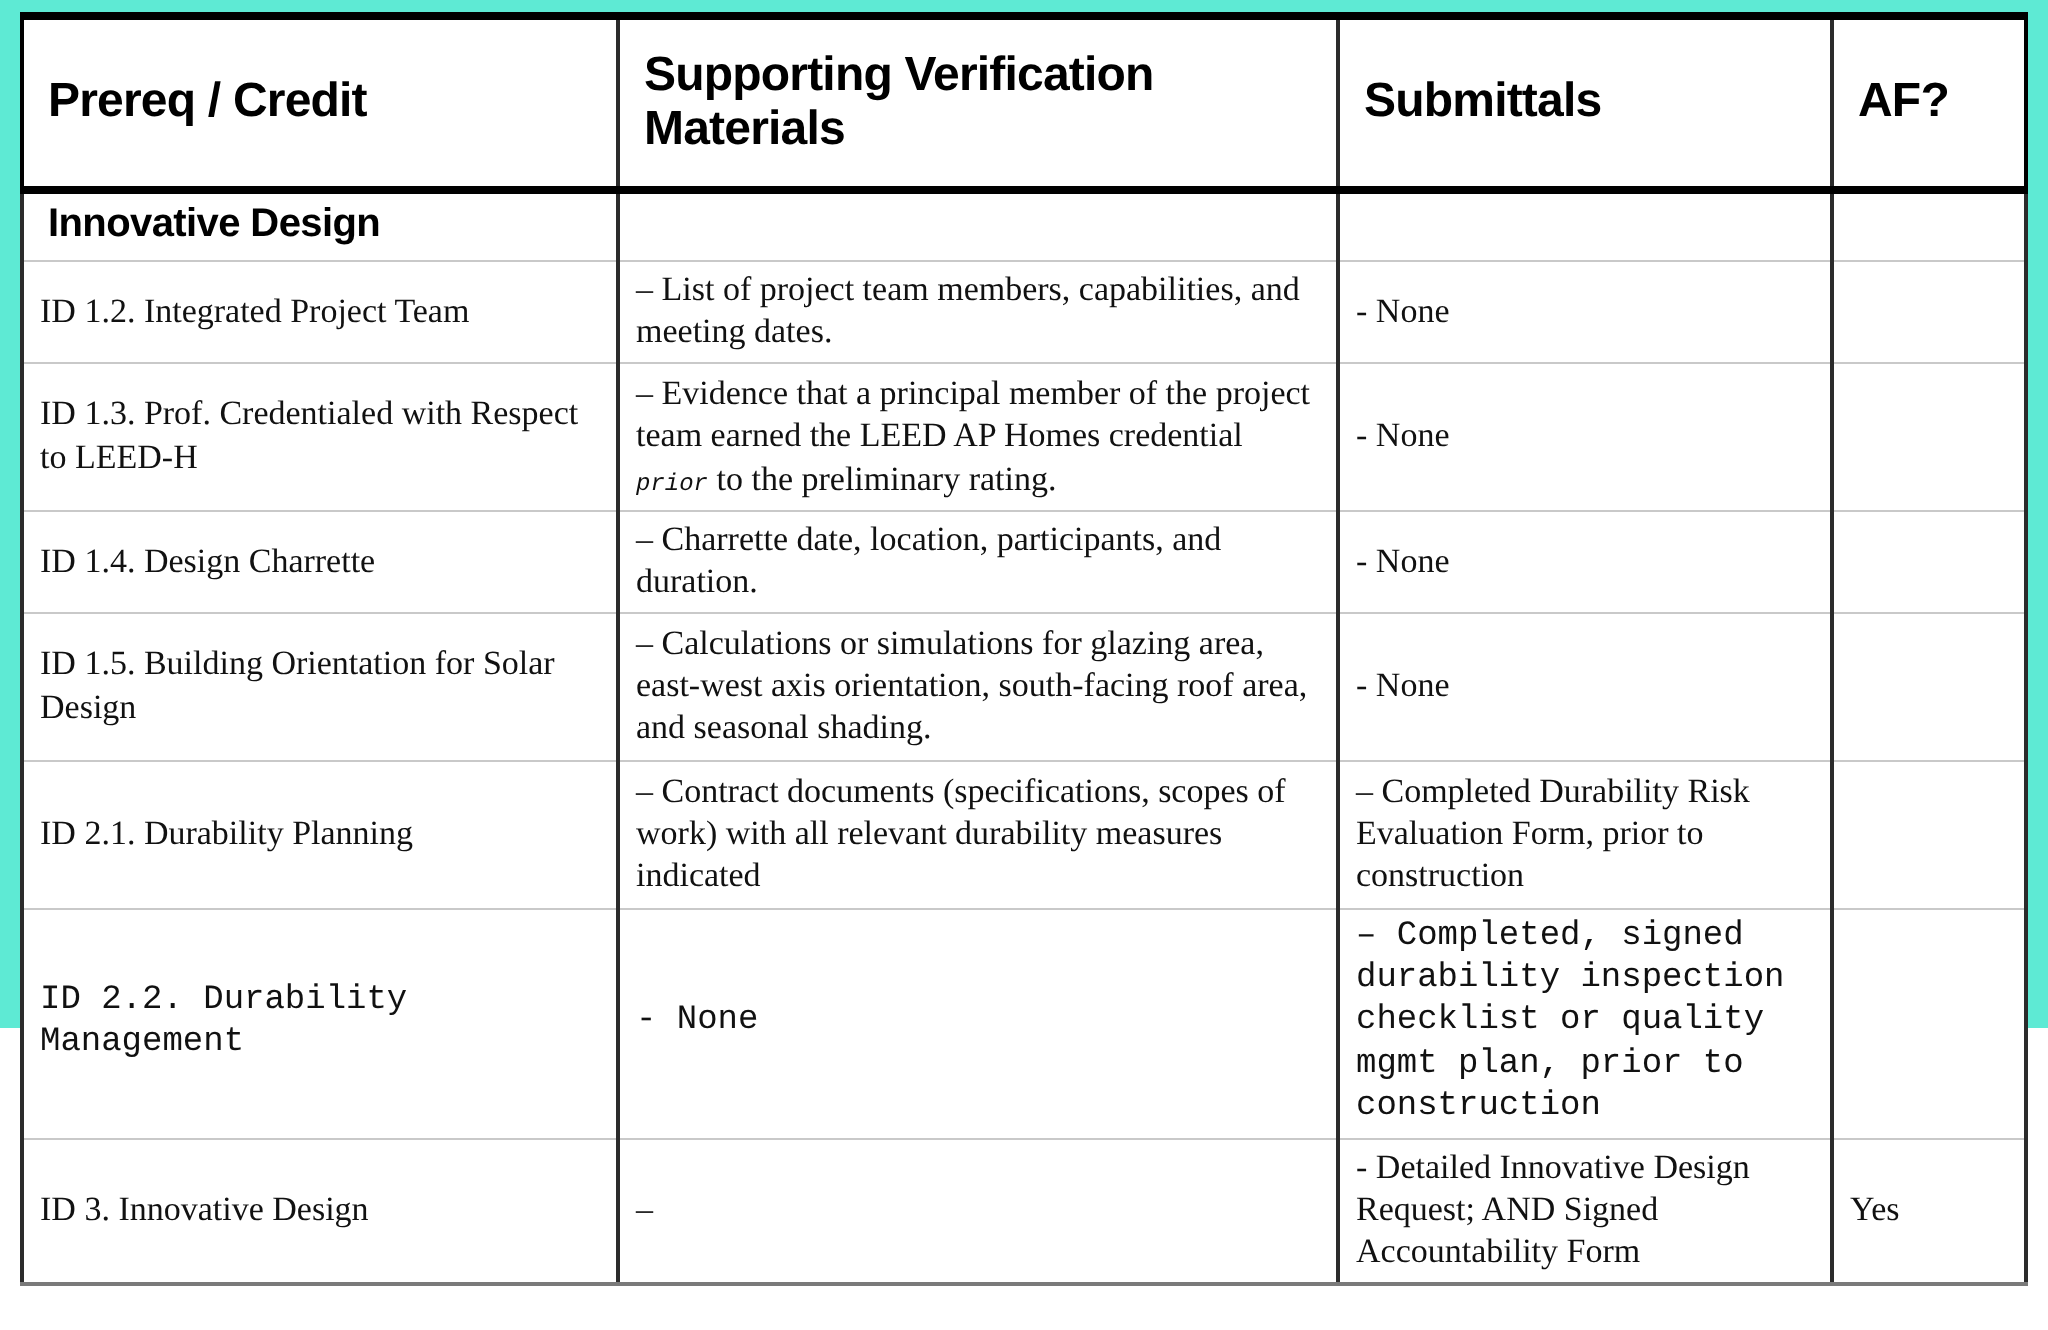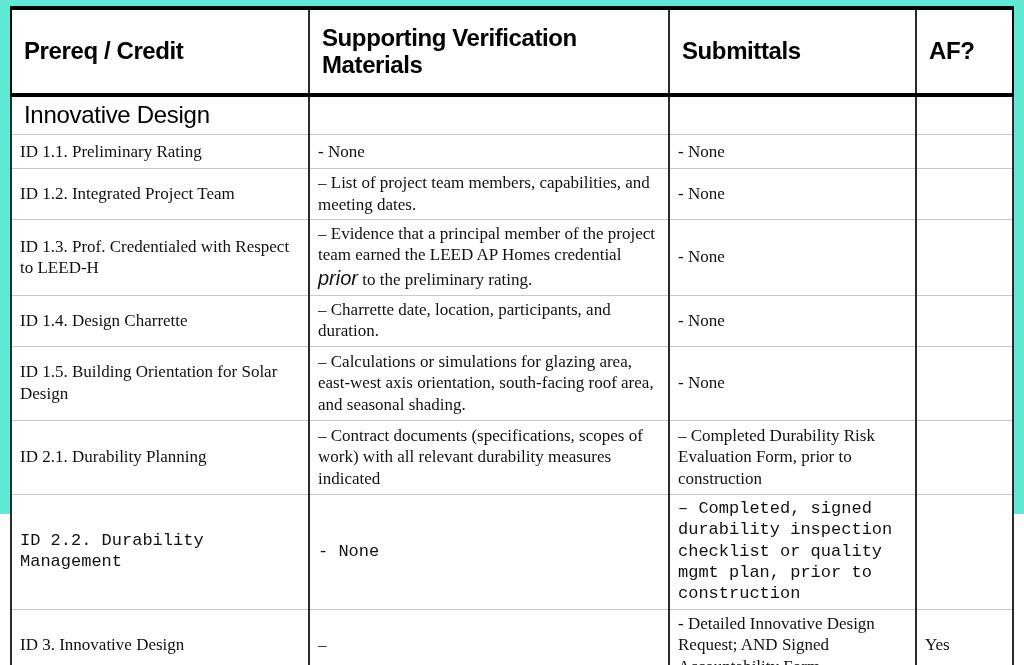--- a/index.html
+++ b/index.html
@@ -62,22 +62,22 @@
     padding: 8px 10px 9px 12px;
     height: 66px;
     color: #000000;
   }
   tr.hdr th.first { border-left: 2px solid #000000; }
   tr.hdr th.last  { border-right: 2px solid #000000; margin-left: 44px; }
 
   
   tr.group td {
     font-family: "Liberation Sans", "DejaVu Sans", sans-serif;
-    font-weight: normal;
-    font-size: 24px;
+    font-weight: bold;
+    font-size: 20px;
     letter-spacing: -0.3px;
     color: #000000;
     padding: 3px 10px 4px 12px;
     height: 26px;
     border-top: none;
     border-bottom: 1px solid #c9c9c9;
   }
 
   td.col-a { padding-left: 12px; }
   td.col-d { text-align: left; padding-left: 26px; }
@@ -91,22 +91,22 @@
 
   
   td.af-last {
     border-top: 2px solid #3a3a3a;
   }
   tr.r-last td {
     border-bottom: 2px solid #7a7a7a;
   }
   .ital {
     font-style: italic;
-    font-family: Liberation Sans, sans-serif;
-    font-size: 20px;
+    font-family: Liberation Mono, monospace;
+    font-size: 12px;
   }
 </style>
 </head>
 <body>
 
 <div class="page">
 
   <table class="leed-table">
     <colgroup>
       <col class="c1">
@@ -126,26 +126,20 @@
 
     <tbody>
 
       <tr class="group">
         <td>Innovative Design</td>
         <td></td>
         <td></td>
         <td></td>
       </tr>
 
-      <tr class="r-h30">
-        <td class="col-a">ID 1.1. Preliminary Rating</td>
-        <td>- None</td>
-        <td>- None</td>
-        <td class="col-d"></td>
-      </tr>
 
       <tr class="r-h44">
         <td class="col-a">ID 1.2. Integrated Project Team</td>
         <td>–   List of project team members, capabilities, and meeting dates.</td>
         <td>- None</td>
         <td class="col-d"></td>
       </tr>
 
       <tr class="r-h70">
         <td class="col-a">ID 1.3. Prof. Credentialed with Respect to LEED-H</td>

